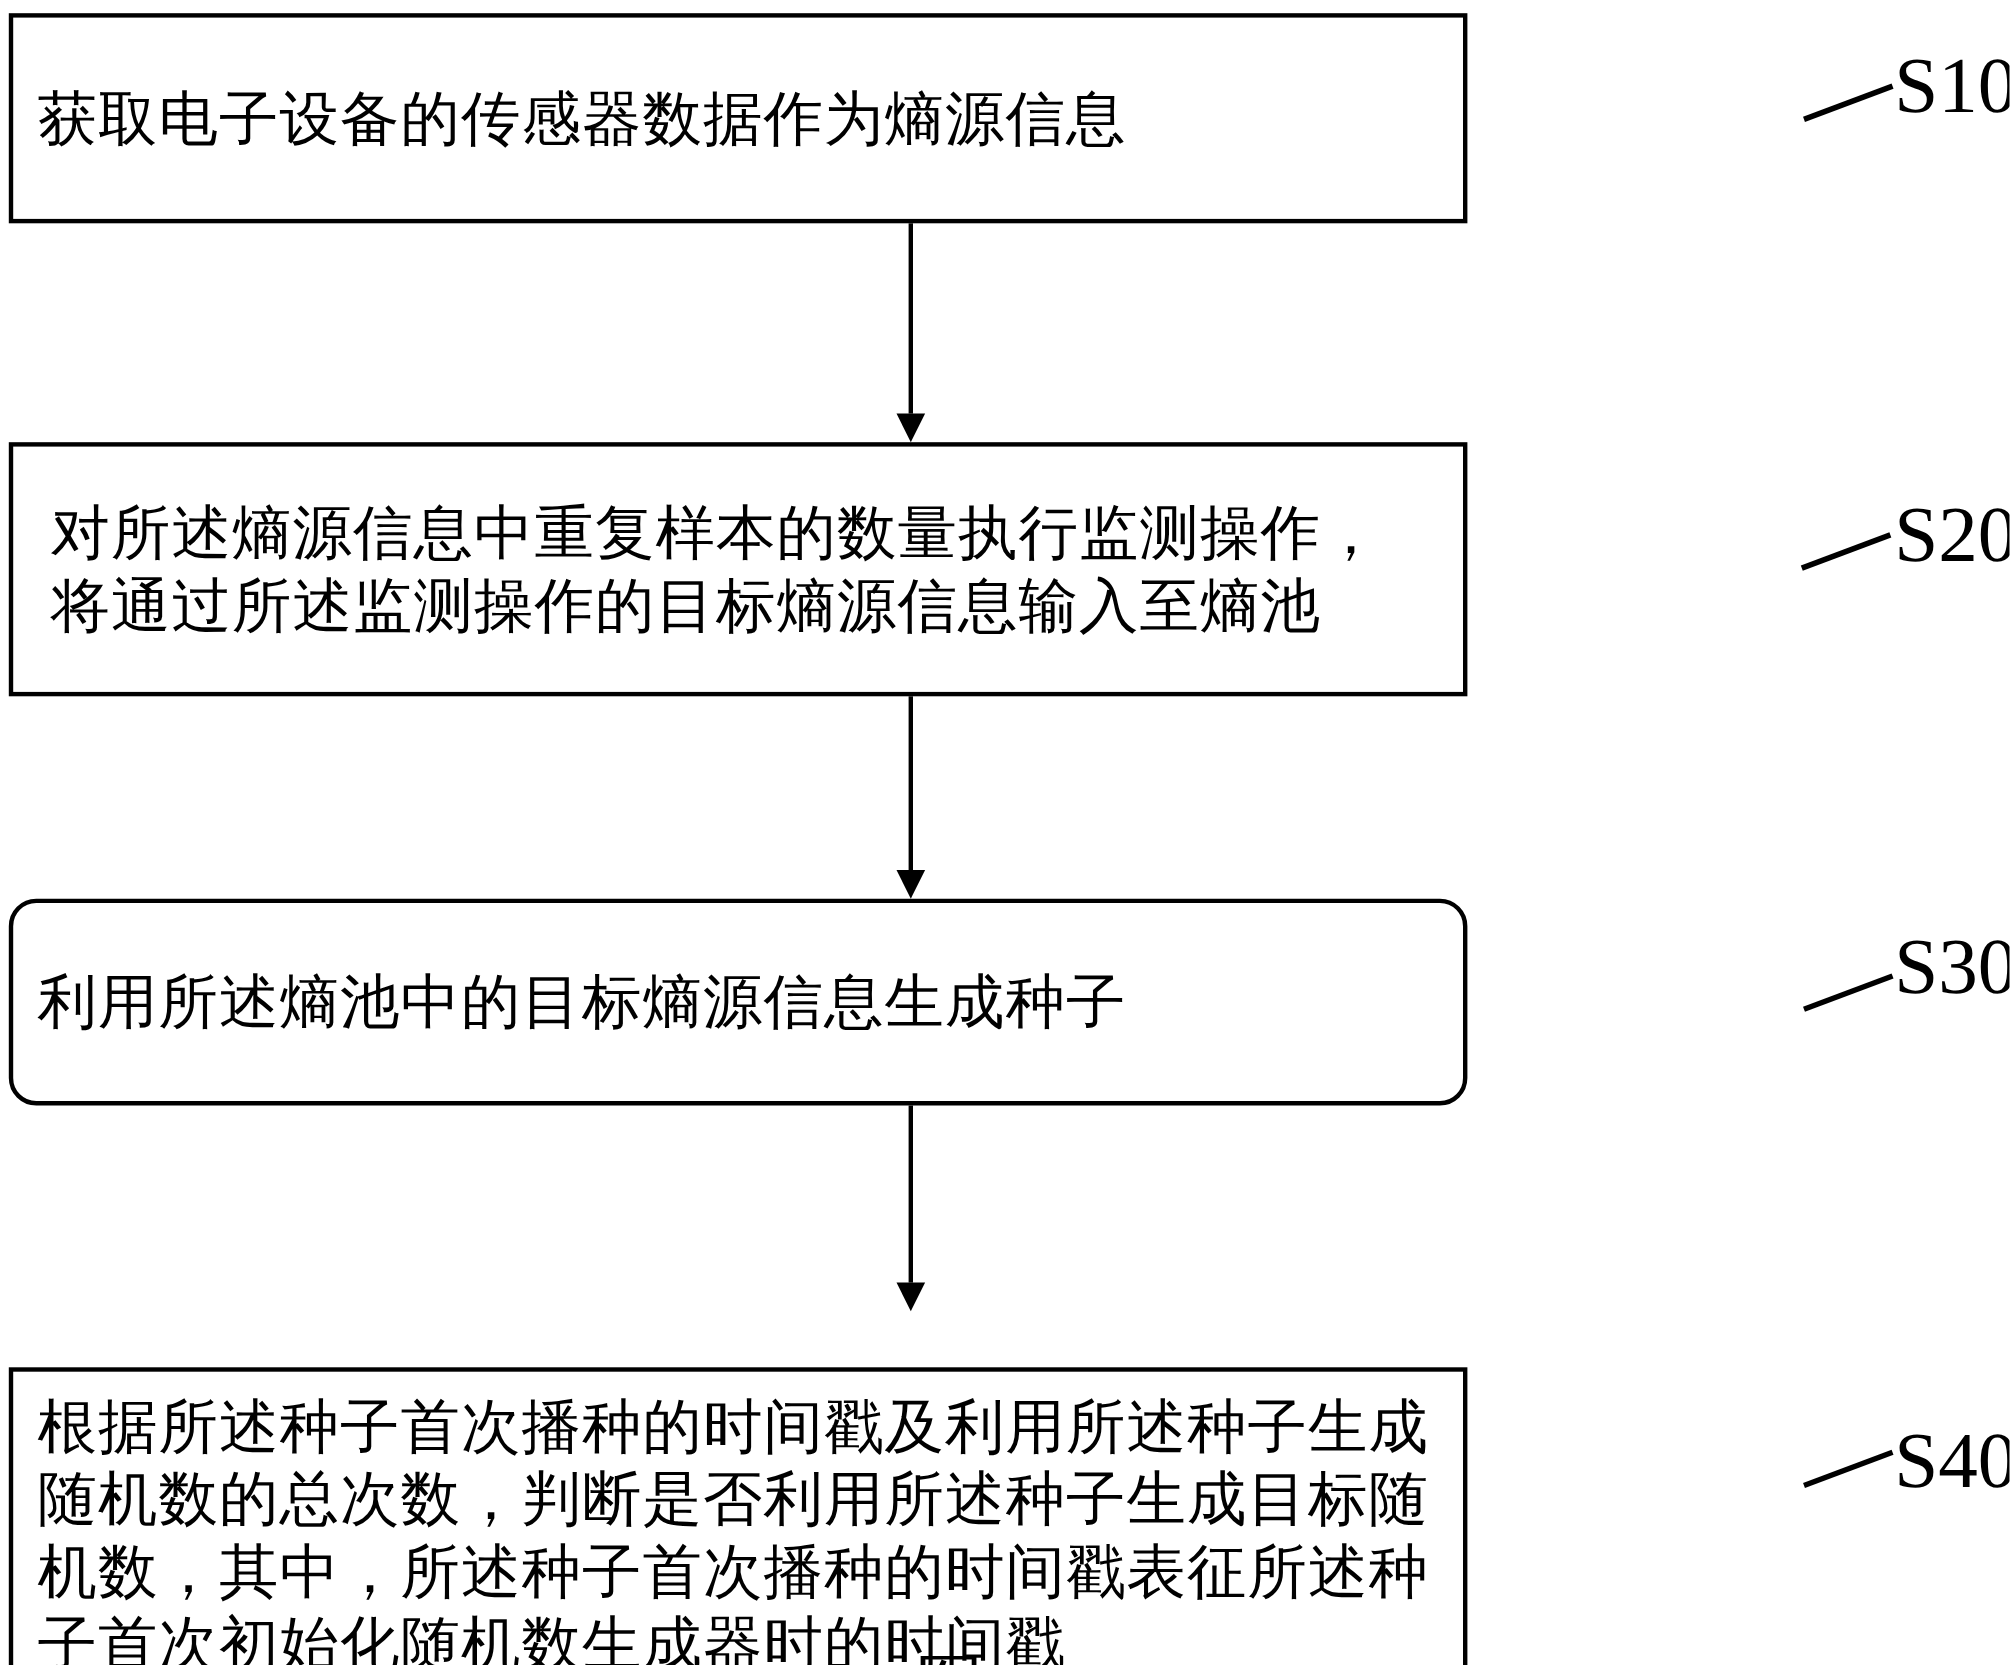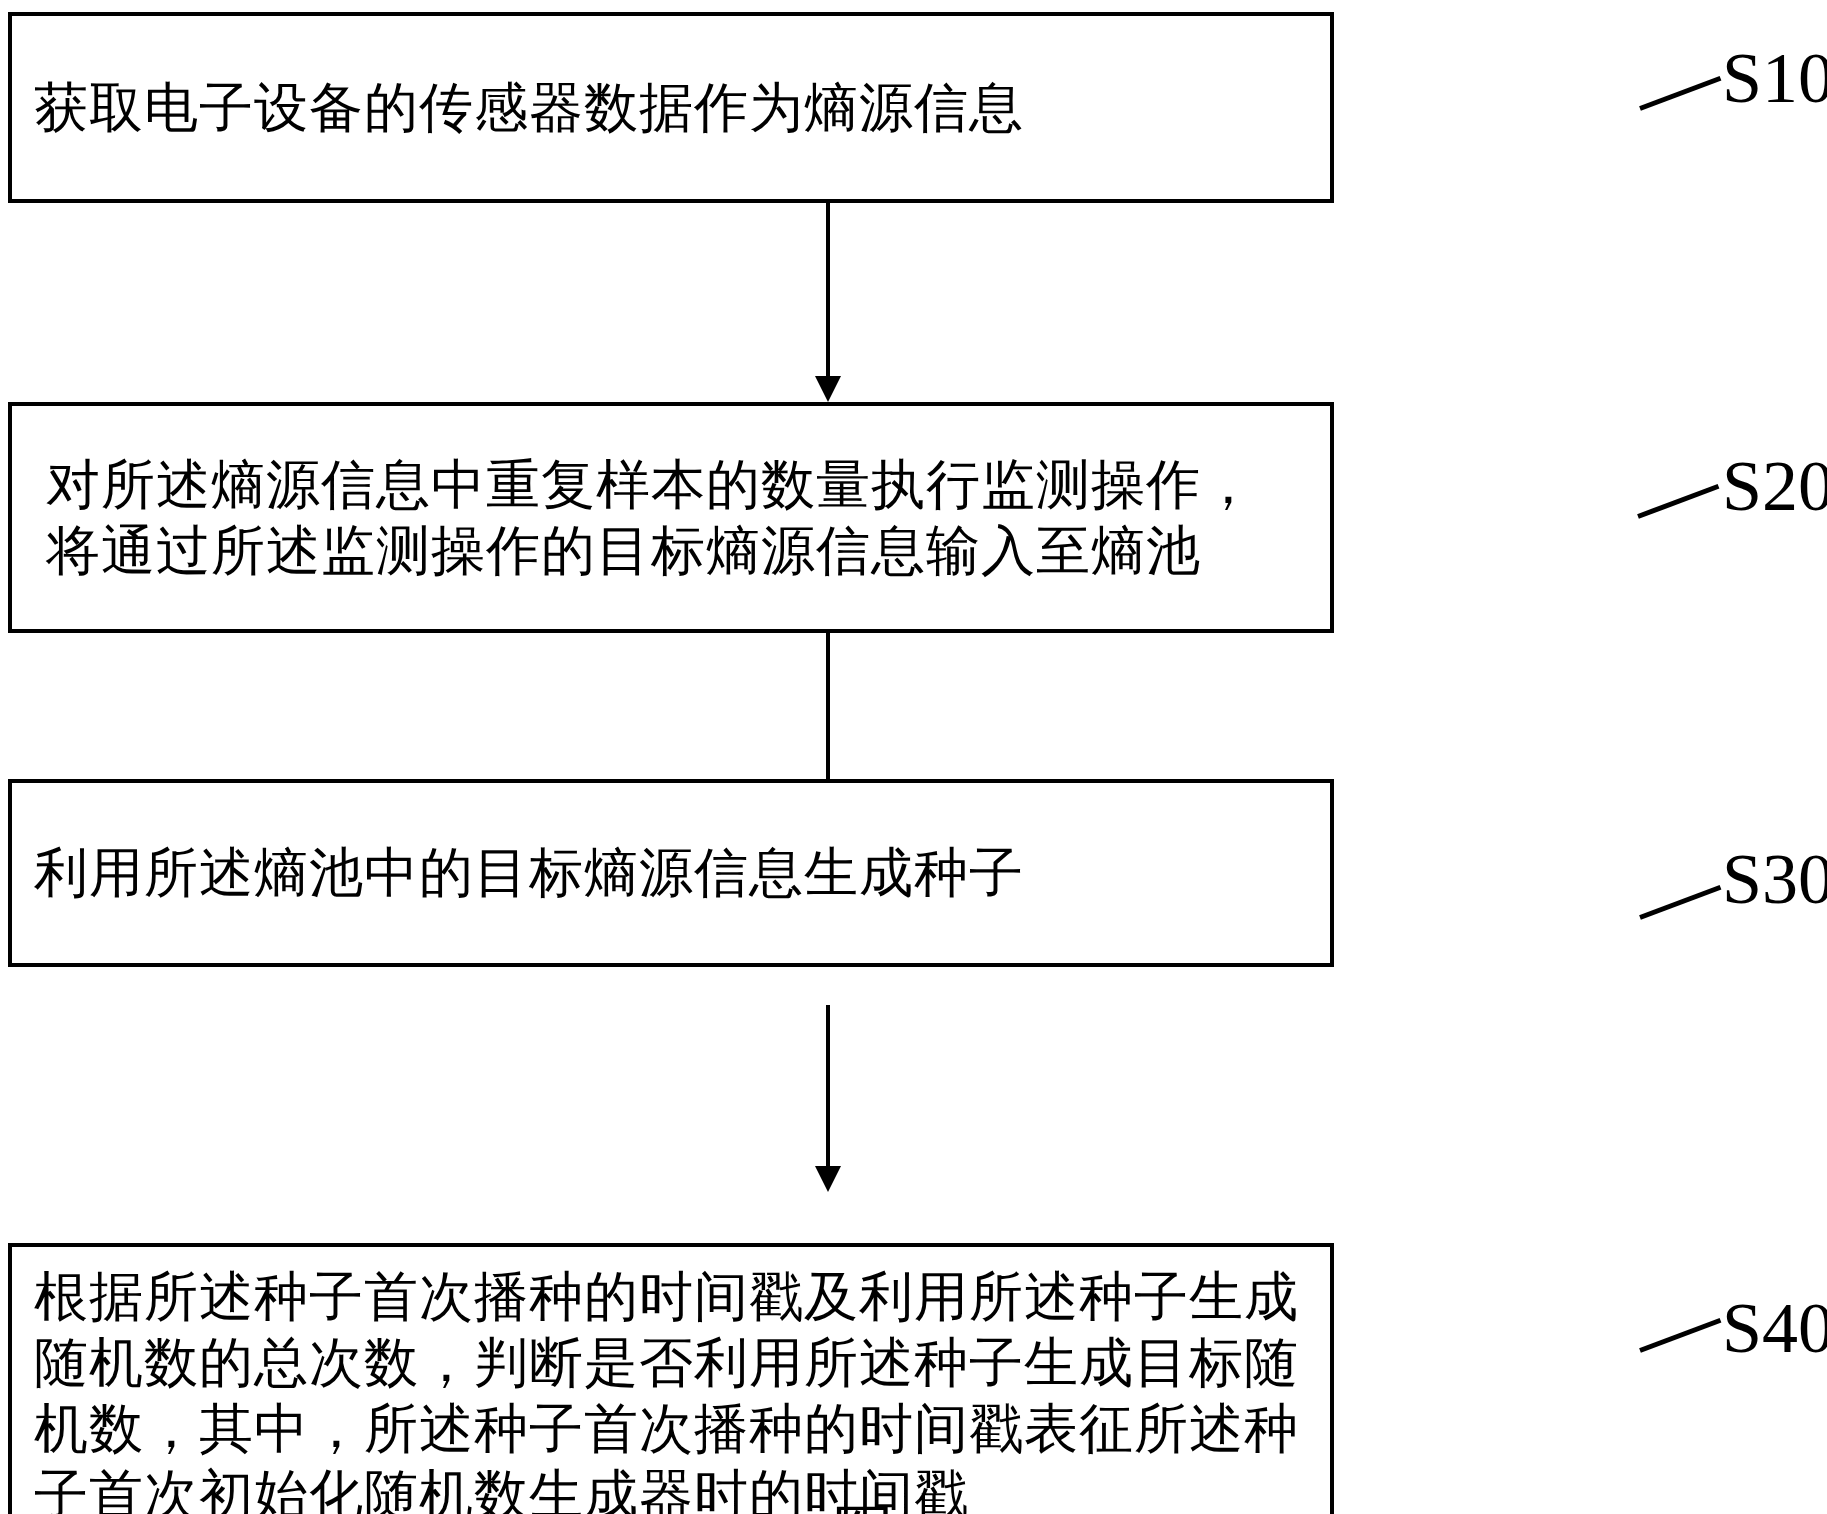--- a/index.html
+++ b/index.html
@@ -22,21 +22,21 @@
     align-items: center;
     padding: 0 22px;
     font-size: 54px;
     line-height: 66px;
     letter-spacing: 1px;
     text-align: left;
     background: #ffffff;
   }
   #box-s10 { top: 12px;   height: 191px; }
   #box-s20 { top: 402px;  height: 231px; padding-left: 34px; }
-  #box-s30 { top: 779px;  height: 188px; }
+  #box-s30 { top: 817px;  height: 188px; border-radius: 25px; }
   #box-s40 { top: 1243px; height: 306px; }
 
   .flow-line {
     position: absolute;
     left: 826px;
     width: 4px;
     background: #000000;
   }
   #flow-line-1 { top: 203px;  height: 173px; }
   #flow-line-2 { top: 633px;  height: 158px; }

